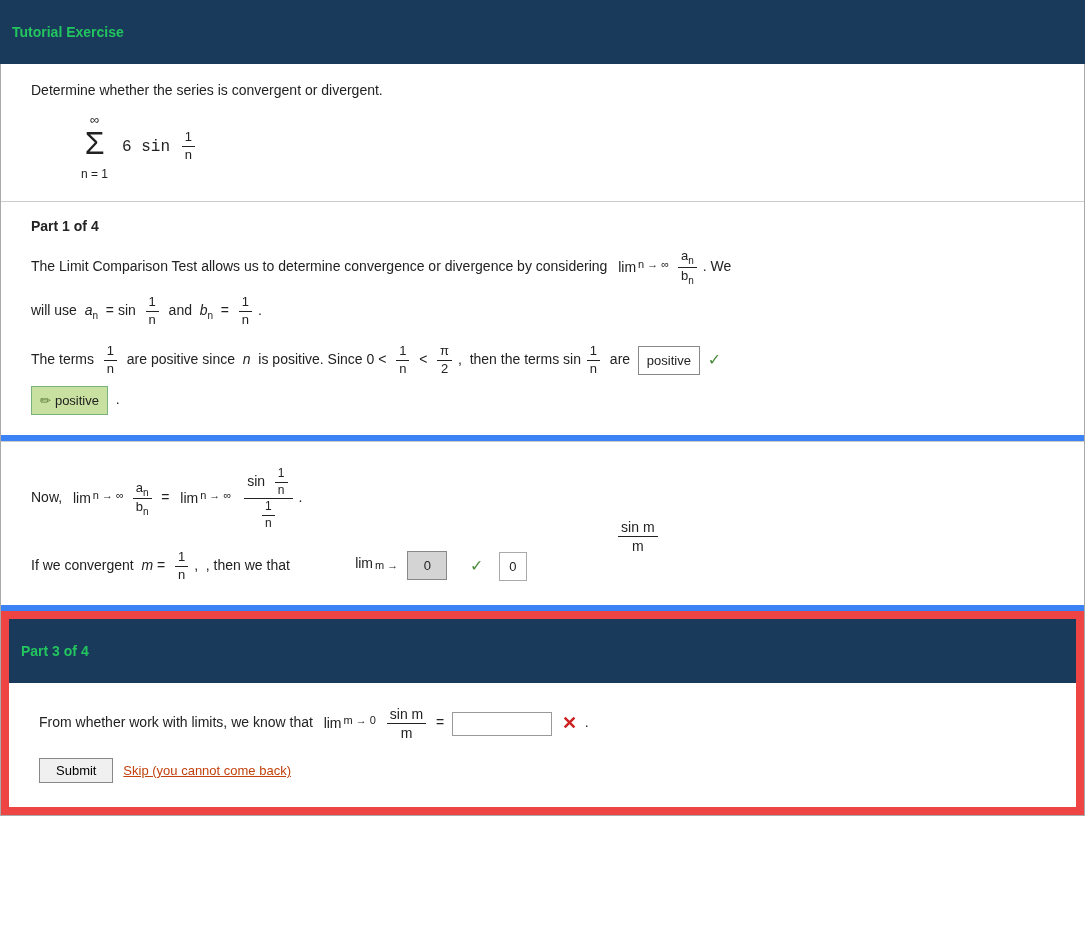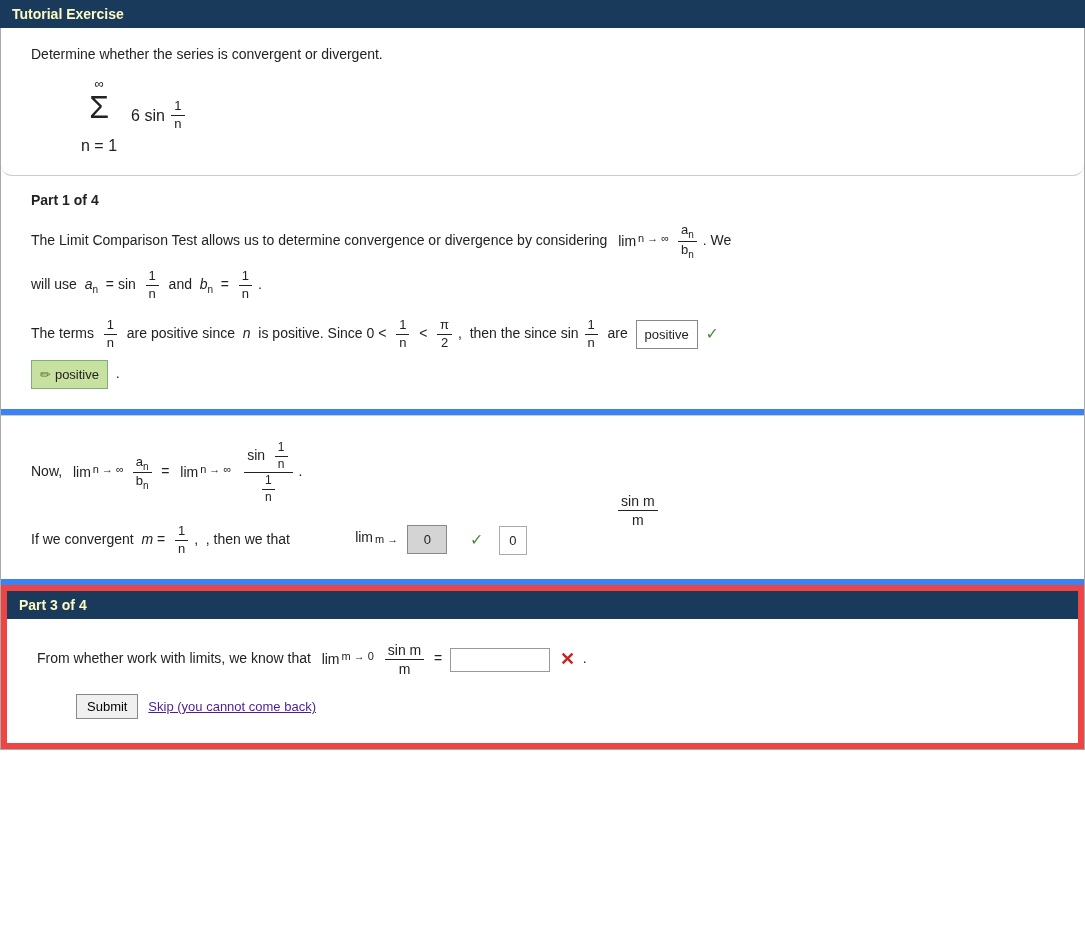--- a/index.html
+++ b/index.html
@@ -6,36 +6,35 @@
     body {
       font-family: Arial, sans-serif;
       font-size: 14px;
       background: #fff;
       color: #222;
       width: 1085px;
     }
 
     .tutorial-header {
       background: #1a3a5c;
-      color: #fef9c3;
-      padding: 6px 12px;
+      color: #22c55e;
+      padding: 24px 12px;
       font-weight: bold;
       font-size: 14px;
       margin-bottom: 0;
     }
 
     .main-border {
       border: 1px solid #aaa;
       border-top: none;
     }
 
     .problem-section {
       padding: 18px 30px 10px 30px;
       border-bottom: 1px solid #ccc;
-      border-radius: 11px;
     }
 
     .problem-statement {
       font-size: 14px;
       margin-bottom: 14px;
     }
 
     .series-display {
       display: flex;
       align-items: center;
@@ -50,22 +49,22 @@
       margin-right: 8px;
       font-size: 28px;
     }
 
     .sigma-symbol {
       font-size: 32px;
       line-height: 1;
     }
 
     .sigma-sub {
-      font-size: 16px;
-      margin-top: 14px;
+      font-size: 12px;
+      margin-top: 8px;
     }
 
     .part-section {
       padding: 16px 30px 12px 30px;
       border-bottom: 6px solid #3b82f6;
     }
 
     .part-header-plain {
       font-weight: bold;
       font-size: 14px;
@@ -163,42 +162,41 @@
       width: 100px;
       height: 24px;
       vertical-align: middle;
       font-size: 13px;
       padding: 2px 4px;
     }
 
     .btn-submit {
       border: 1px solid #888;
       background: #f0f0f0;
-      padding: 4px 10px;
+      padding: 4px 16px;
       font-size: 13px;
       cursor: pointer;
       margin-right: 6px;
-      margin-left: 39px;
     }
 
     .btn-skip {
       border: none;
       background: none;
-      color: #4c1d95;
+      color: #c2410c;
       text-decoration: underline;
       font-size: 13px;
       cursor: pointer;
     }
 
     sub {
       font-size: 10px;
     }
 
     .part3-section {
-      border: 6px solid #ef4444;
+      border: 8px solid #ef4444;
       margin: 0;
     }
 
     .part3-inner {
       padding: 14px 30px 16px 30px;
     }
 
     hr.section-divider {
       border: none;
       border-top: 1px solid #ccc;
@@ -217,21 +215,21 @@
   <div class="problem-section">
     <div class="problem-statement">
       <span>Determine whether the series is convergent or divergent.</span>
     </div>
     <div class="series-display">
       <div class="sigma-block">
         <span style="font-size:13px;">∞</span>
         <span class="sigma-symbol">Σ</span>
         <span class="sigma-sub">n = 1</span>
       </div>
-      <span style="font-size:16px; margin-left:6px;">
+      <span style="font-size:16px; margin-left:6px;font-family:Liberation Mono, monospace;">
         6 sin&nbsp;
       </span>
       <span class="frac">
         <span class="num">1</span>
         <span class="den">n</span>
       </span>
     </div>
   </div>
 
   <div class="part-section">
@@ -281,21 +279,21 @@
       <span>is positive. Since  0 &lt;</span>&nbsp;
       <span class="frac">
         <span class="num">1</span>
         <span class="den">n</span>
       </span>
       &nbsp;&lt;&nbsp;
       <span class="frac">
         <span class="num">π</span>
         <span class="den">2</span>
       </span>
-      , &nbsp;<span>then the since sin</span>
+      , &nbsp;<span>then the terms sin</span>
       <span class="frac">
         <span class="num">1</span>
         <span class="den">n</span>
       </span>
       &nbsp;<span>are</span>&nbsp;
       <span class="answer-box">positive</span>
       <span class="check-icon">✓</span>
     </div>
     <div class="math-line">
       <span class="pencil-badge">

